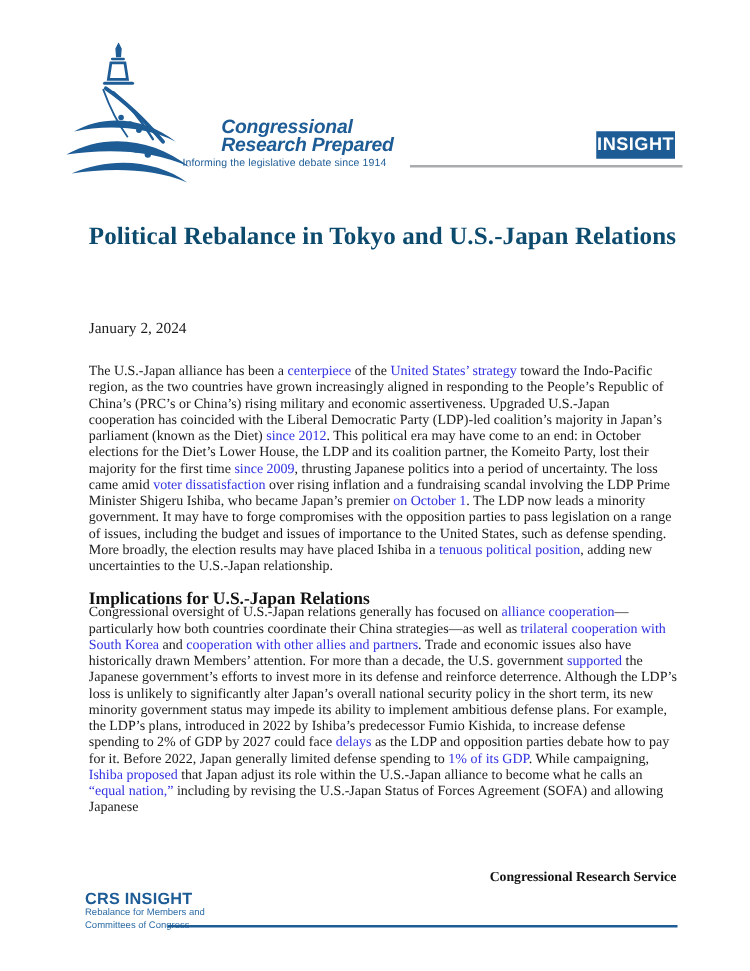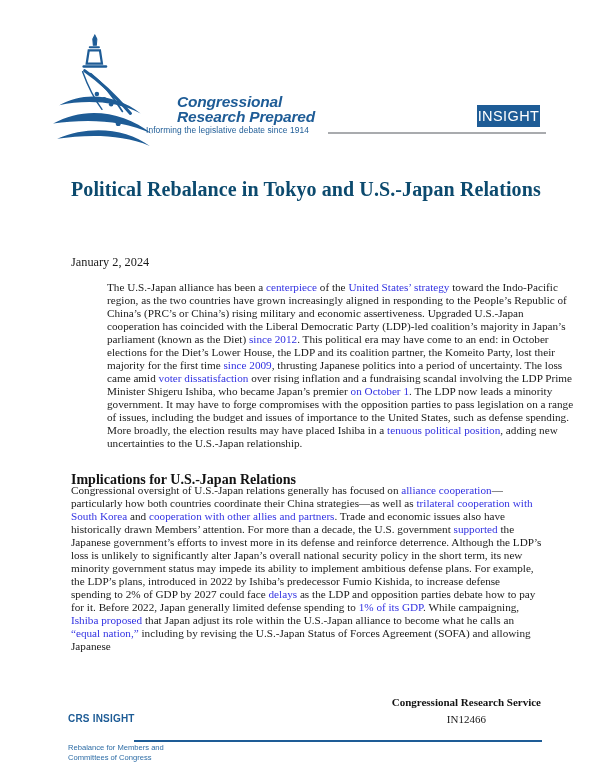--- a/index.html
+++ b/index.html
@@ -16,50 +16,50 @@
   }
   .tagline{
     position:absolute;left:146px;top:125px;
     font-family:"Liberation Sans",sans-serif;font-weight:normal;font-style:normal;
     font-size:8.4px;color:#1E5C96;letter-spacing:0.1px;
   }
   .header-rule{position:absolute;left:328px;top:132px;width:218px;height:2px;background:#a9abae;}
   .insight-badge{
     position:absolute;left:477px;top:105px;width:63px;height:22px;
     background:#1E5C96;color:#ffffff;display:flex;align-items:center;justify-content:center;
-    font-family:"Liberation Sans",sans-serif;font-weight:normal;font-size:14.5px;letter-spacing:0.4px;
+    font-family:"Liberation Sans",sans-serif;font-weight:bold;font-size:14.5px;letter-spacing:0.4px;
   }
   
   .doc-title{
     position:absolute;left:71px;top:177px;width:480px;margin:0;
     font-size:20px;line-height:25px;font-weight:bold;color:#0c4a6e;letter-spacing:0.1px;
   }
   .doc-date{position:absolute;left:71px;top:255px;font-size:12.3px;color:#1a1a1a;}
   .body-text{
     position:absolute;left:71px;width:471px;margin:0;
     font-size:11.2px;line-height:13px;color:#1a1a1a;
   }
-  .p1{top:281px;margin-left:36px;}
+  .p1{top:291px;}
   .p2{top:484px;}
   .section-heading{
     position:absolute;left:71px;top:470px;width:480px;margin:0;
     font-size:14px;line-height:19px;font-weight:bold;color:#121212;
   }
   a.link{color:#3232E2;text-decoration:none;cursor:pointer;}
   
   .footer-right{position:absolute;right:59px;top:694px;text-align:center;font-size:11px;line-height:16.9px;margin-left:30px;}
   .footer-org{font-weight:bold;color:#131313;}
   .footer-url,.footer-id{color:#1a1a1a;}
   
   .bottom-left{
     position:absolute;left:68px;top:714px;
     font-family:"Liberation Sans",sans-serif;color:#2d6ca5;
     font-size:7.6px;line-height:9.8px;
   }
-  .brand{font-weight:bold;font-size:10px;color:#1E5C96;letter-spacing:0.2px;margin-bottom:19px;}
+  .brand{font-weight:bold;font-size:13px;color:#1E5C96;letter-spacing:0.2px;margin-bottom:1px;}
   .bottom-rule{position:absolute;left:134px;top:740px;width:408px;height:1.6px;background:#1E5C96;}
 </style>
 </head>
 <body>
 
 <div class="page">
 
   <div class="dome">
     <svg width="104" height="114" viewBox="0 0 100 112" xmlns="http://www.w3.org/2000/svg">
       <g fill="none" stroke="#1E5C96" stroke-linecap="round">
@@ -97,21 +97,20 @@
   <div class="doc-date">January 2, 2024</div>
 
   <p class="body-text p1"><span>The U.S.-Japan alliance has been a </span><a class="link" href="#">centerpiece</a><span> of the </span><a class="link" href="#">United States’ strategy</a><span> toward the Indo-Pacific region, as the two countries have grown increasingly aligned in responding to the People’s Republic of China’s (PRC’s or China’s) rising military and economic assertiveness. Upgraded U.S.-Japan cooperation has coincided with the Liberal Democratic Party (LDP)-led coalition’s majority in Japan’s parliament (known as the Diet) </span><a class="link" href="#">since 2012</a><span>. This political era may have come to an end: in October elections for the Diet’s Lower House, the LDP and its coalition partner, the Komeito Party, lost their majority for the first time </span><a class="link" href="#">since 2009</a><span>, thrusting Japanese politics into a period of uncertainty. The loss came amid </span><a class="link" href="#">voter dissatisfaction</a><span> over rising inflation and a fundraising scandal involving the LDP Prime Minister Shigeru Ishiba, who became Japan’s premier </span><a class="link" href="#">on October 1</a><span>. The LDP now leads a minority government. It may have to forge compromises with the opposition parties to pass legislation on a range of issues, including the budget and issues of importance to the United States, such as defense spending. More broadly, the election results may have placed Ishiba in a </span><a class="link" href="#">tenuous political position</a><span>, adding new uncertainties to the U.S.-Japan relationship.</span></p>
 
   <h2 class="section-heading">Implications for U.S.-Japan Relations</h2>
 
   <p class="body-text p2"><span>Congressional oversight of U.S.-Japan relations generally has focused on </span><a class="link" href="#">alliance cooperation</a><span>—particularly how both countries coordinate their China strategies—as well as </span><a class="link" href="#">trilateral cooperation with South Korea</a><span> and </span><a class="link" href="#">cooperation with other allies and partners</a><span>. Trade and economic issues also have historically drawn Members’ attention. For more than a decade, the U.S. government </span><a class="link" href="#">supported</a><span> the Japanese government’s efforts to invest more in its defense and reinforce deterrence. Although the LDP’s loss is unlikely to significantly alter Japan’s overall national security policy in the short term, its new minority government status may impede its ability to implement ambitious defense plans. For example, the LDP’s plans, introduced in 2022 by Ishiba’s predecessor Fumio Kishida, to increase defense spending to 2% of GDP by 2027 could face </span><a class="link" href="#">delays</a><span> as the LDP and opposition parties debate how to pay for it. Before 2022, Japan generally limited defense spending to </span><a class="link" href="#">1% of its GDP</a><span>. While campaigning, </span><a class="link" href="#">Ishiba proposed</a><span> that Japan adjust its role within the U.S.-Japan alliance to become what he calls an </span><a class="link" href="#">“equal nation,”</a><span> including by revising the U.S.-Japan Status of Forces Agreement (SOFA) and allowing Japanese</span></p>
 
   <div class="footer-right">
     <div class="footer-org">Congressional Research Service</div>
-    <div class="footer-id">IN12466</div>
   </div>
 
   <div class="bottom-left">
     <div class="brand">CRS INSIGHT</div>
     <div>Rebalance for Members and</div>
     <div>Committees of Congress</div>
   </div>
   <div class="bottom-rule"></div>
 
 </div>

